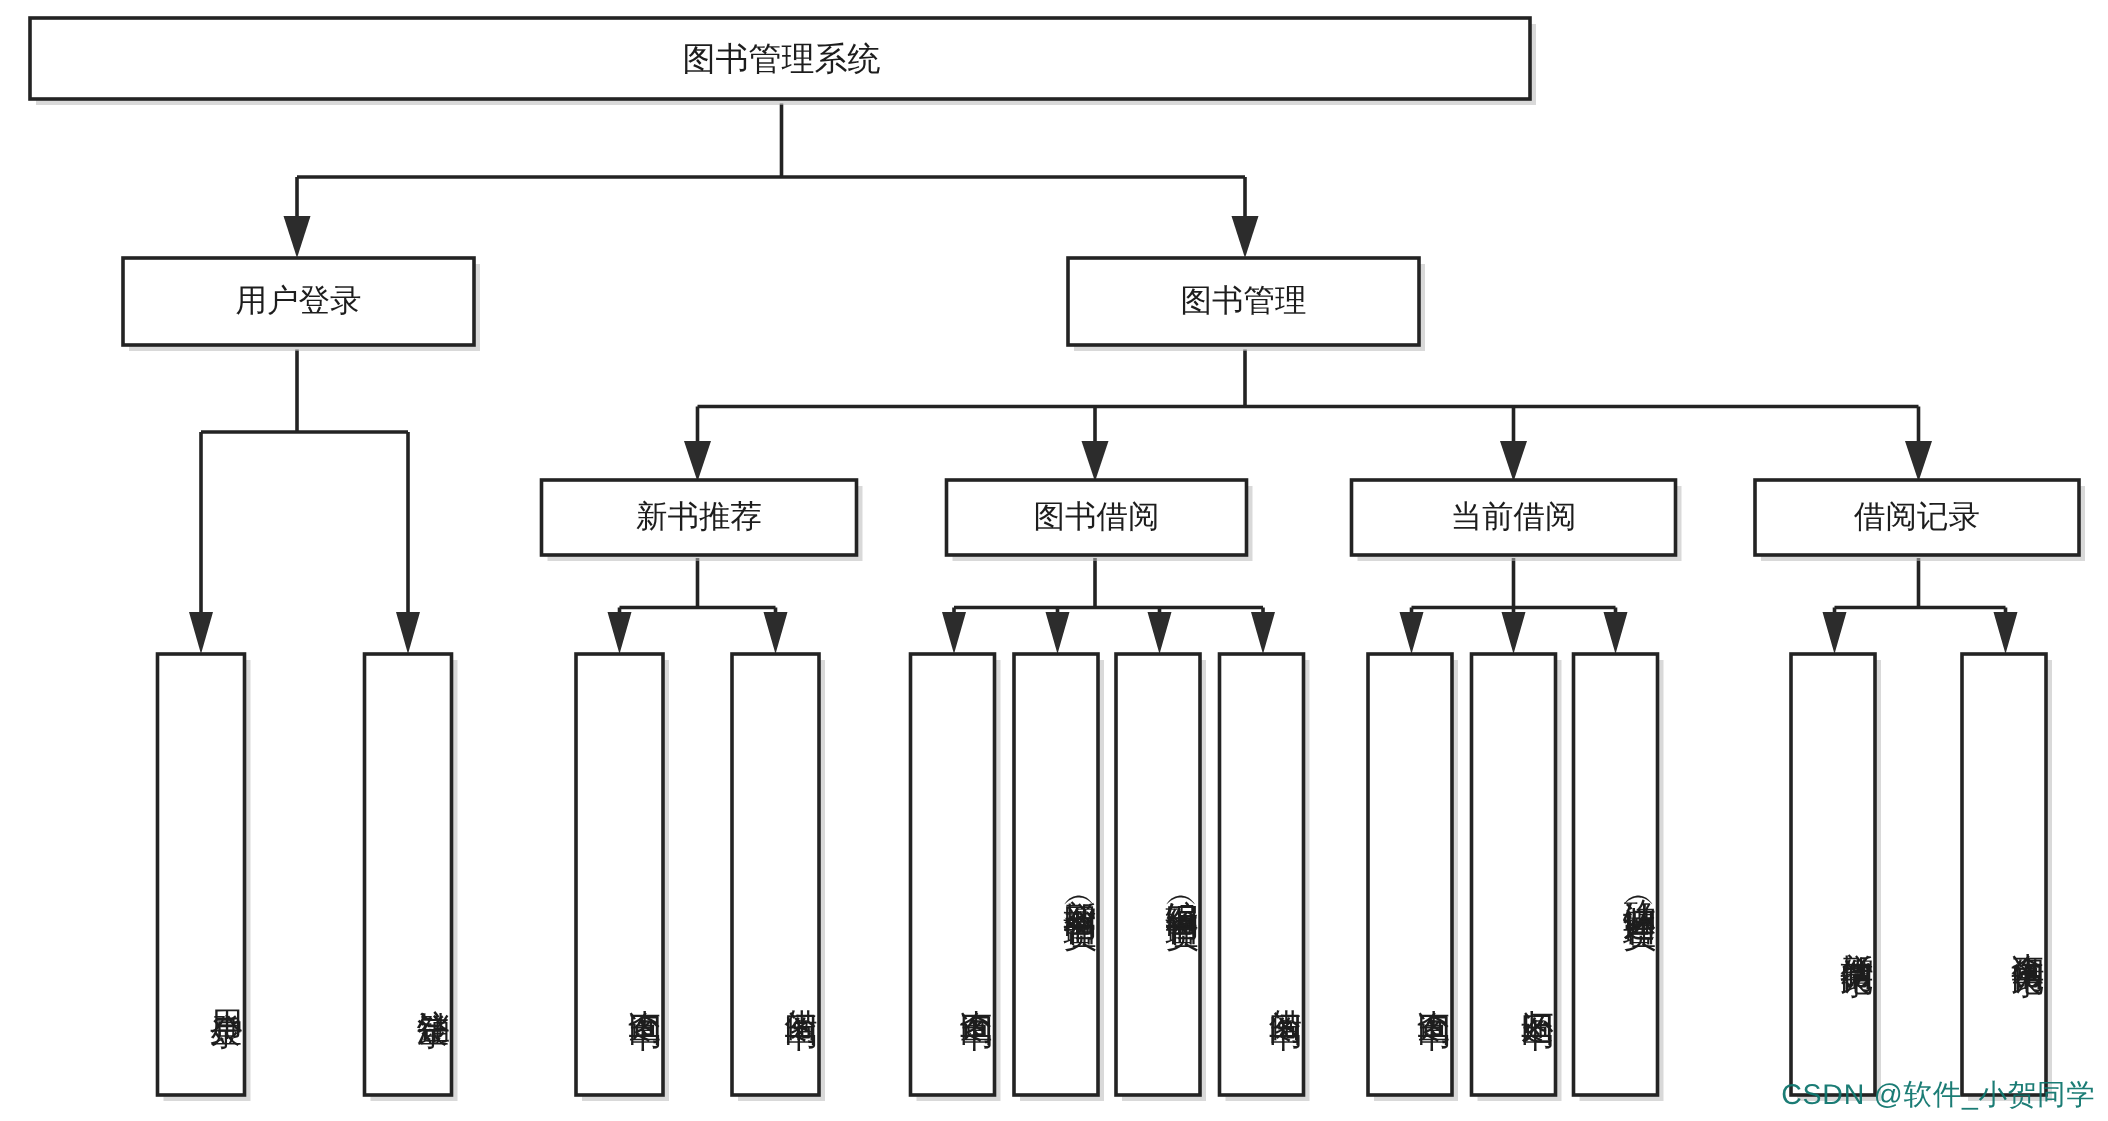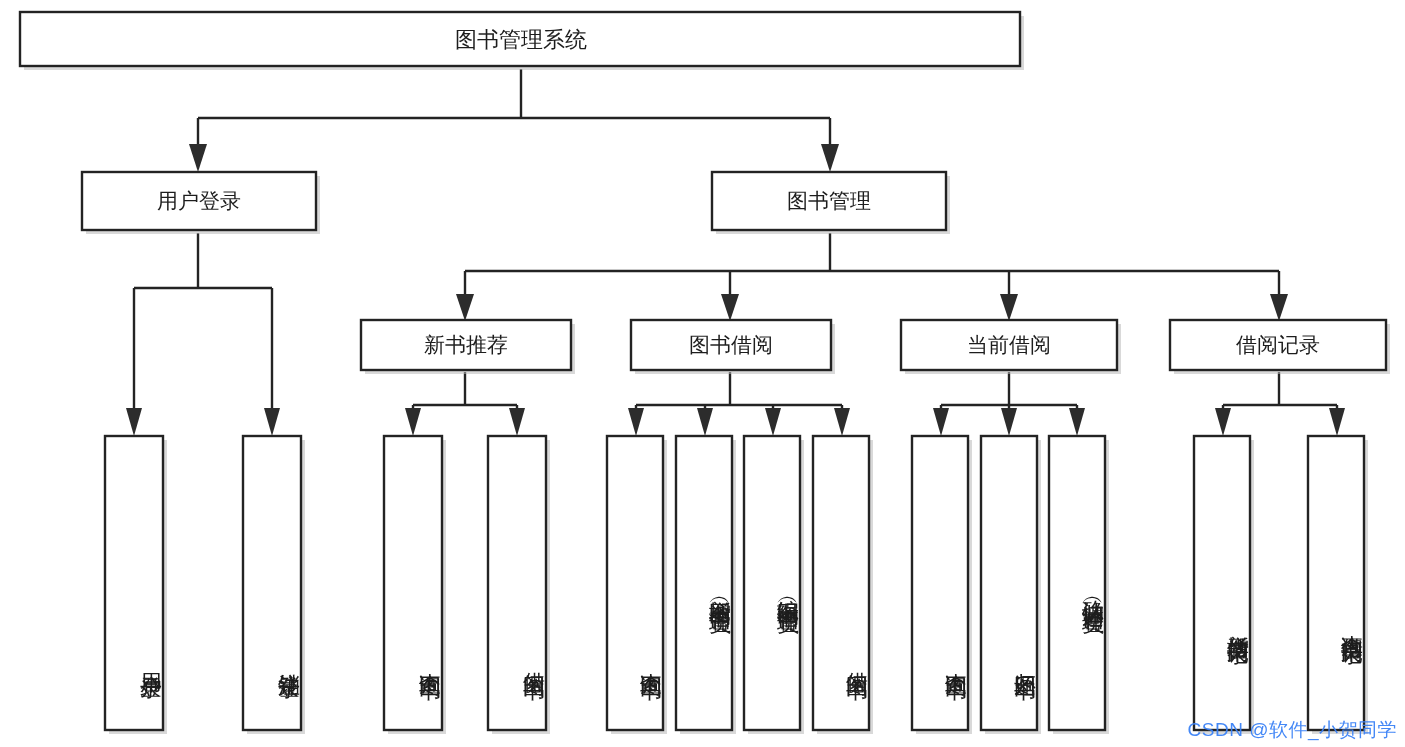--- a/index.html
+++ b/index.html
@@ -70,21 +70,21 @@
     letter-spacing: 2px;
     white-space: nowrap;
     pointer-events: none;
   }
   .watermark {
     position: absolute;
     right: 8px;
     bottom: 4px;
     font-family: "Liberation Sans", "DejaVu Sans", sans-serif;
     font-size: 19px;
-    color: #3b82f6;
+    color: #0f766e;
     opacity: 0.95;
     white-space: nowrap;
     letter-spacing: 0.5px;
   }
 </style>
 </head>
 <body>
 
 <div id="diagram-root">
 

